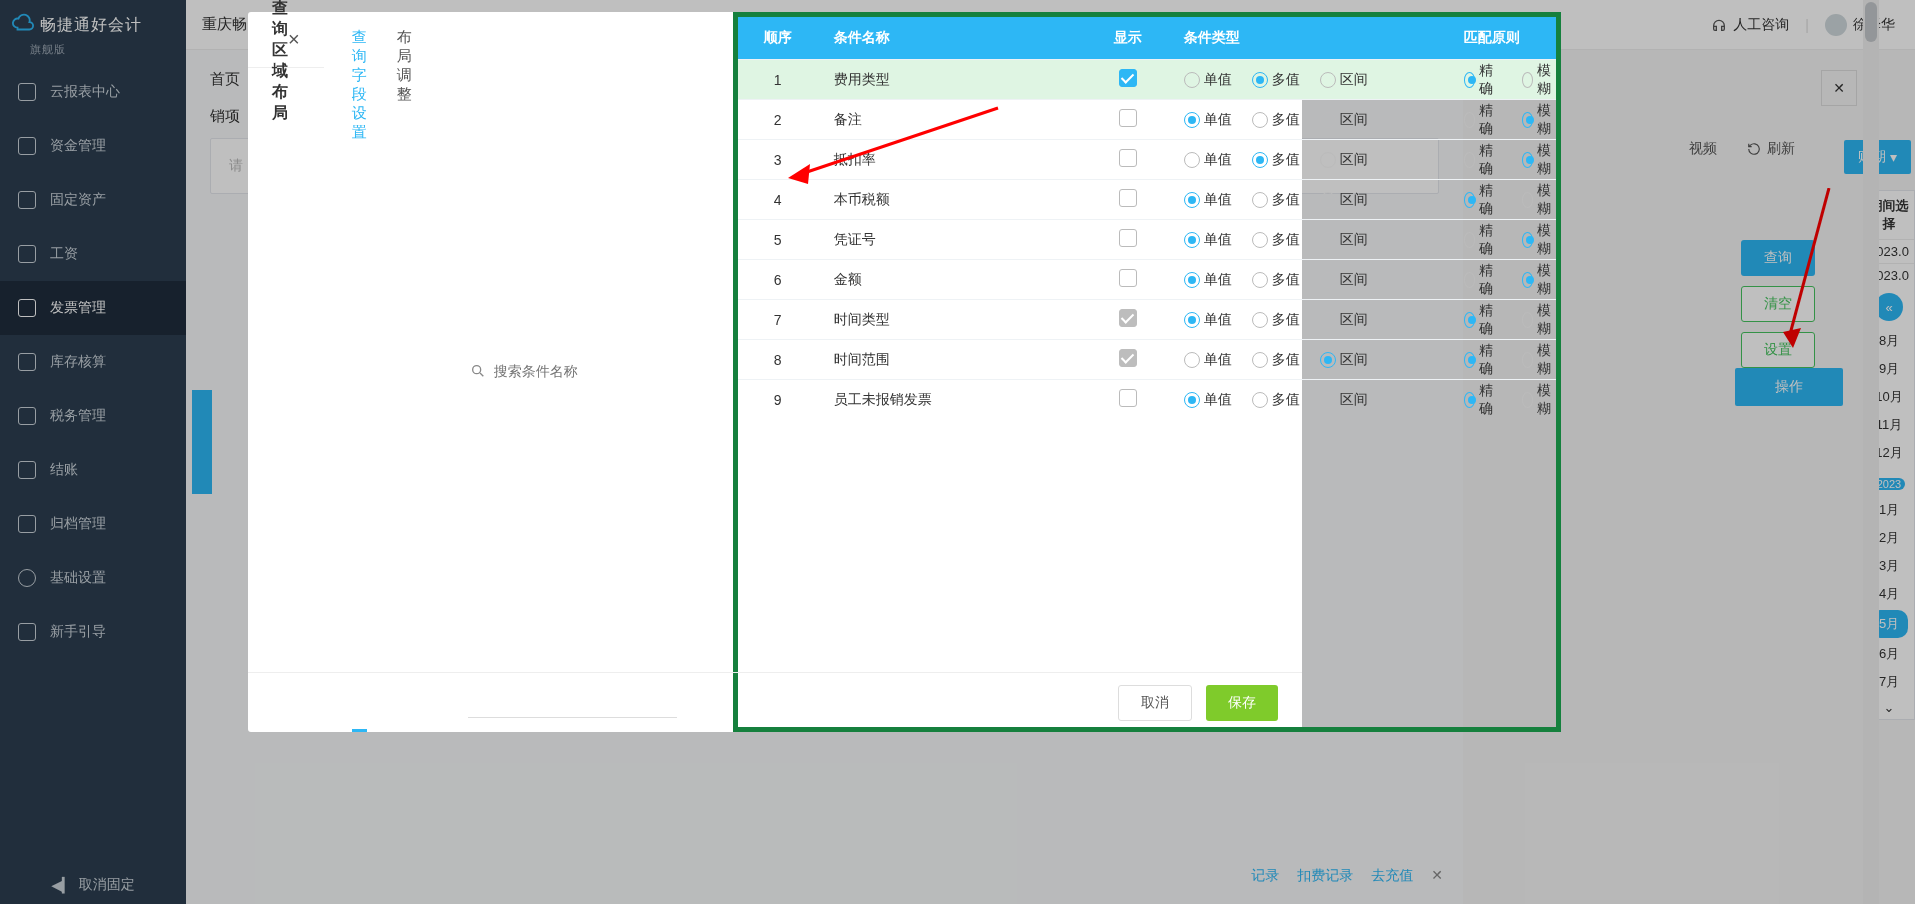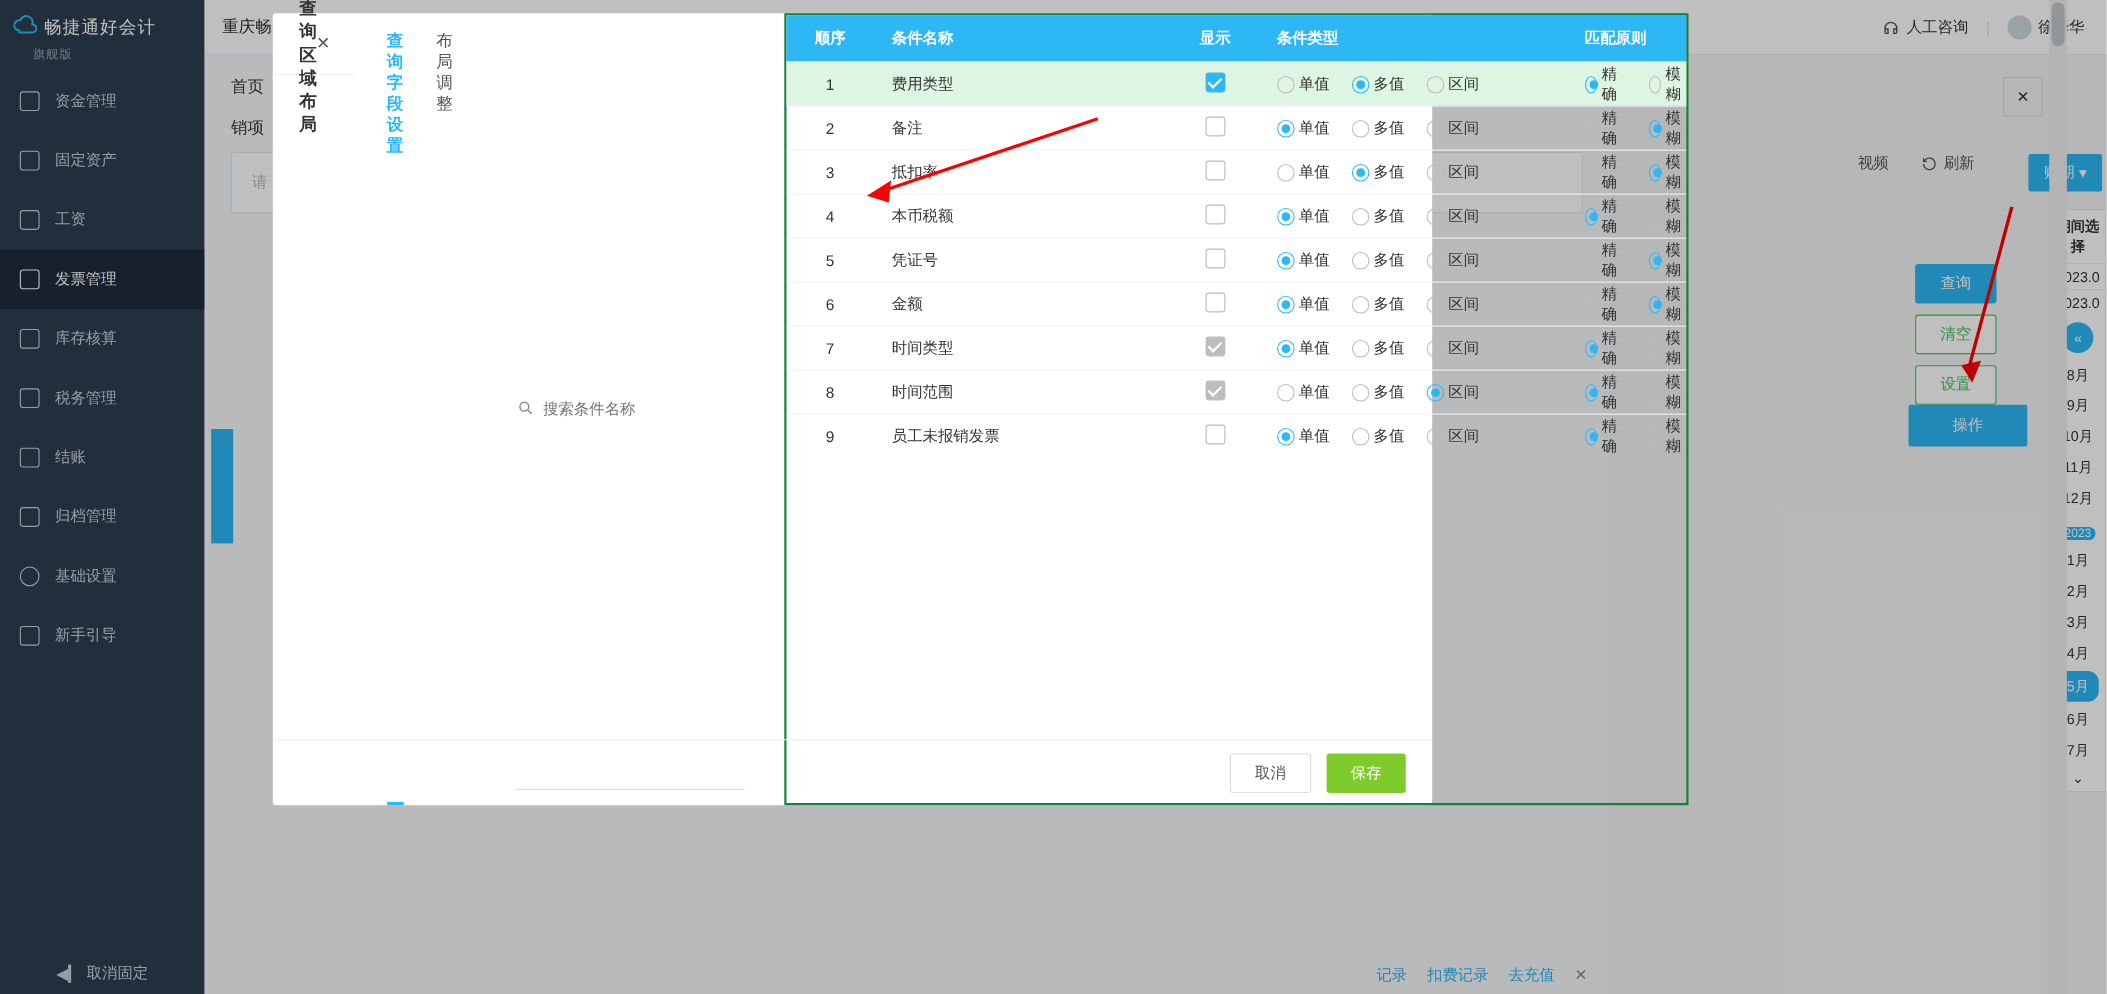--- a/index.html
+++ b/index.html
@@ -16,45 +16,45 @@
 .topbar{position:absolute;left:186px;top:0;right:0;height:50px;background:#fff;display:flex;align-items:center;padding:0 16px;border-bottom:1px solid #eee}
 .topbar .right{position:absolute;right:20px;display:flex;align-items:center;gap:16px}
 .main{position:absolute;left:186px;top:50px;right:452px;bottom:0;background:#f7f9fa;padding:20px 24px}
 .crumb{font-size:15px;color:#333;margin-bottom:18px}
 .panel{background:#fff;border:1px solid #e4e7ed;border-radius:2px;padding:18px}
 .right-actions{position:absolute;right:100px;top:240px;display:flex;flex-direction:column;gap:10px}
 .btn{display:flex;align-items:center;justify-content:center;height:36px;padding:0 22px;border-radius:3px;cursor:pointer;font-size:14px}
 .btn-primary{background:#2db7f5;color:#fff}
 .btn-outline-g{border:1px solid #46c35f;color:#46c35f;background:#fff}
 .ops-bar{position:absolute;right:72px;top:368px;width:108px;height:38px;background:#2db7f5;color:#fff;display:flex;align-items:center;justify-content:center;border-radius:2px}
-.bottom-links{position:absolute;left:186px;right:452px;bottom:8px;display:flex;justify-content:flex-end;gap:18px;padding:0 20px;color:#2db7f5;font-size:14px}
+.bottom-links{position:absolute;left:186px;right:452px;bottom:19px;display:flex;justify-content:flex-end;gap:18px;padding:0 20px;color:#2db7f5;font-size:14px}
 .bottom-links .x{color:#888}
 .refresh-area{position:absolute;right:120px;top:140px;display:flex;gap:30px;color:#555}
 .refresh-area span{display:flex;align-items:center;gap:6px}
 .periodbox{position:absolute;right:54px;top:70px;width:40px;height:40px}
 .periodbox .close{width:36px;height:36px;display:flex;align-items:center;justify-content:center;border:1px solid #ddd}
 .periodpanel{position:absolute;right:0;top:190px;width:52px;background:#fff;border:1px solid #e4e7ed;font-size:13px}
 .periodpanel .ptitle{padding:6px 4px;text-align:center;font-weight:600}
 .periodpanel .pyear{padding:4px;text-align:center;border-top:1px solid #eee}
 .periodpanel .fab{width:28px;height:28px;border-radius:50%;background:#2db7f5;color:#fff;display:flex;align-items:center;justify-content:center;margin:6px auto}
 .periodpanel .pm{padding:5px 0;text-align:center;cursor:pointer}
 .periodpanel .pm.sel{background:#2db7f5;color:#fff;border-radius:10px;margin:2px 6px}
 .periodpanel .badge{background:#2db7f5;color:#fff;font-size:11px;padding:0 4px;border-radius:6px}
 .acct-btn{position:absolute;right:4px;top:140px;height:34px;padding:0 14px;background:#2db7f5;color:#fff;display:flex;align-items:center;border-radius:2px}
 .modal-mask{position:absolute;inset:0;background:rgba(0,0,0,.25)}
 .modal{position:absolute;left:248px;top:12px;width:1054px;height:720px;background:#fff;border-radius:3px;display:flex;flex-direction:row}
 .modal-header{height:56px;display:flex;align-items:center;justify-content:space-between;padding:0 24px;border-bottom:1px solid #eee}
 .modal-title{font-size:16px;font-weight:600}
 .modal-close{font-size:20px;cursor:pointer;color:#555}
 .modal-tabs{display:flex;gap:30px;padding:16px 28px 0 28px}
 .modal-tab{padding-bottom:8px;font-size:15px;color:#555;cursor:pointer}
-.modal-tab.active{color:#2db7f5;border-bottom:3px solid #2db7f5;font-weight:700}
+.modal-tab.active{color:#2db7f5;border-bottom:3px solid #2db7f5;font-weight:400}
 .modal-search{margin:12px 28px 14px 28px;width:240px;display:flex;align-items:center;border-bottom:1px solid #ddd;padding:4px 2px;gap:8px;color:#999}
 .modal-search input{border:none;outline:none;flex:1;font-size:14px;color:#4d7c0f}
-.modal-table{margin:0 8px;border:2px solid #15803d}
+.modal-table{margin:0 28px;border:5px solid #15803d}
 .mt-head{display:flex;background:#2db7f5;color:#fff;font-weight:600;height:42px;align-items:center}
 .mt-row{display:flex;height:40px;align-items:center;border-top:1px solid #eef2f5}
 .mt-row.hl{background:#dff5e3}
 .c1{width:80px;text-align:center}
 .c2{width:270px;padding-left:16px}
 .c3{width:80px;text-align:center}
 .c4{width:280px;padding-left:16px;display:flex;gap:20px;align-items:center}
 .c5{flex:1;padding-left:16px;display:flex;gap:24px;align-items:center}
 .chk{display:inline-block;width:18px;height:18px;border:1px solid #bbb;border-radius:3px;position:relative}
 .chk.on{background:#2db7f5;border-color:#2db7f5}
@@ -82,20 +82,24 @@
    <svg width="22" height="22" viewBox="0 0 24 24" fill="none" stroke="#2db7f5" stroke-width="2">
           <path d="M6 16a5 5 0 1 1 1-9.9A6 6 0 0 1 19 10a4 4 0 0 1 0 8H6z"></path>
         </svg>
   </span>
   <span>畅捷通好会计</span>
  </div>
  <div class="sidebar-edition">旗舰版</div>
  <div id="side-items">
       <div class="side-item">
         <span class="side-icon"></span>
+        <span>云报表中心</span>
+      </div>
+      <div class="side-item">
+        <span class="side-icon"></span>
         <span>资金管理</span>
       </div>
       <div class="side-item">
         <span class="side-icon"></span>
         <span>固定资产</span>
       </div>
       <div class="side-item">
         <span class="side-icon"></span>
         <span>工资</span>
       </div>

